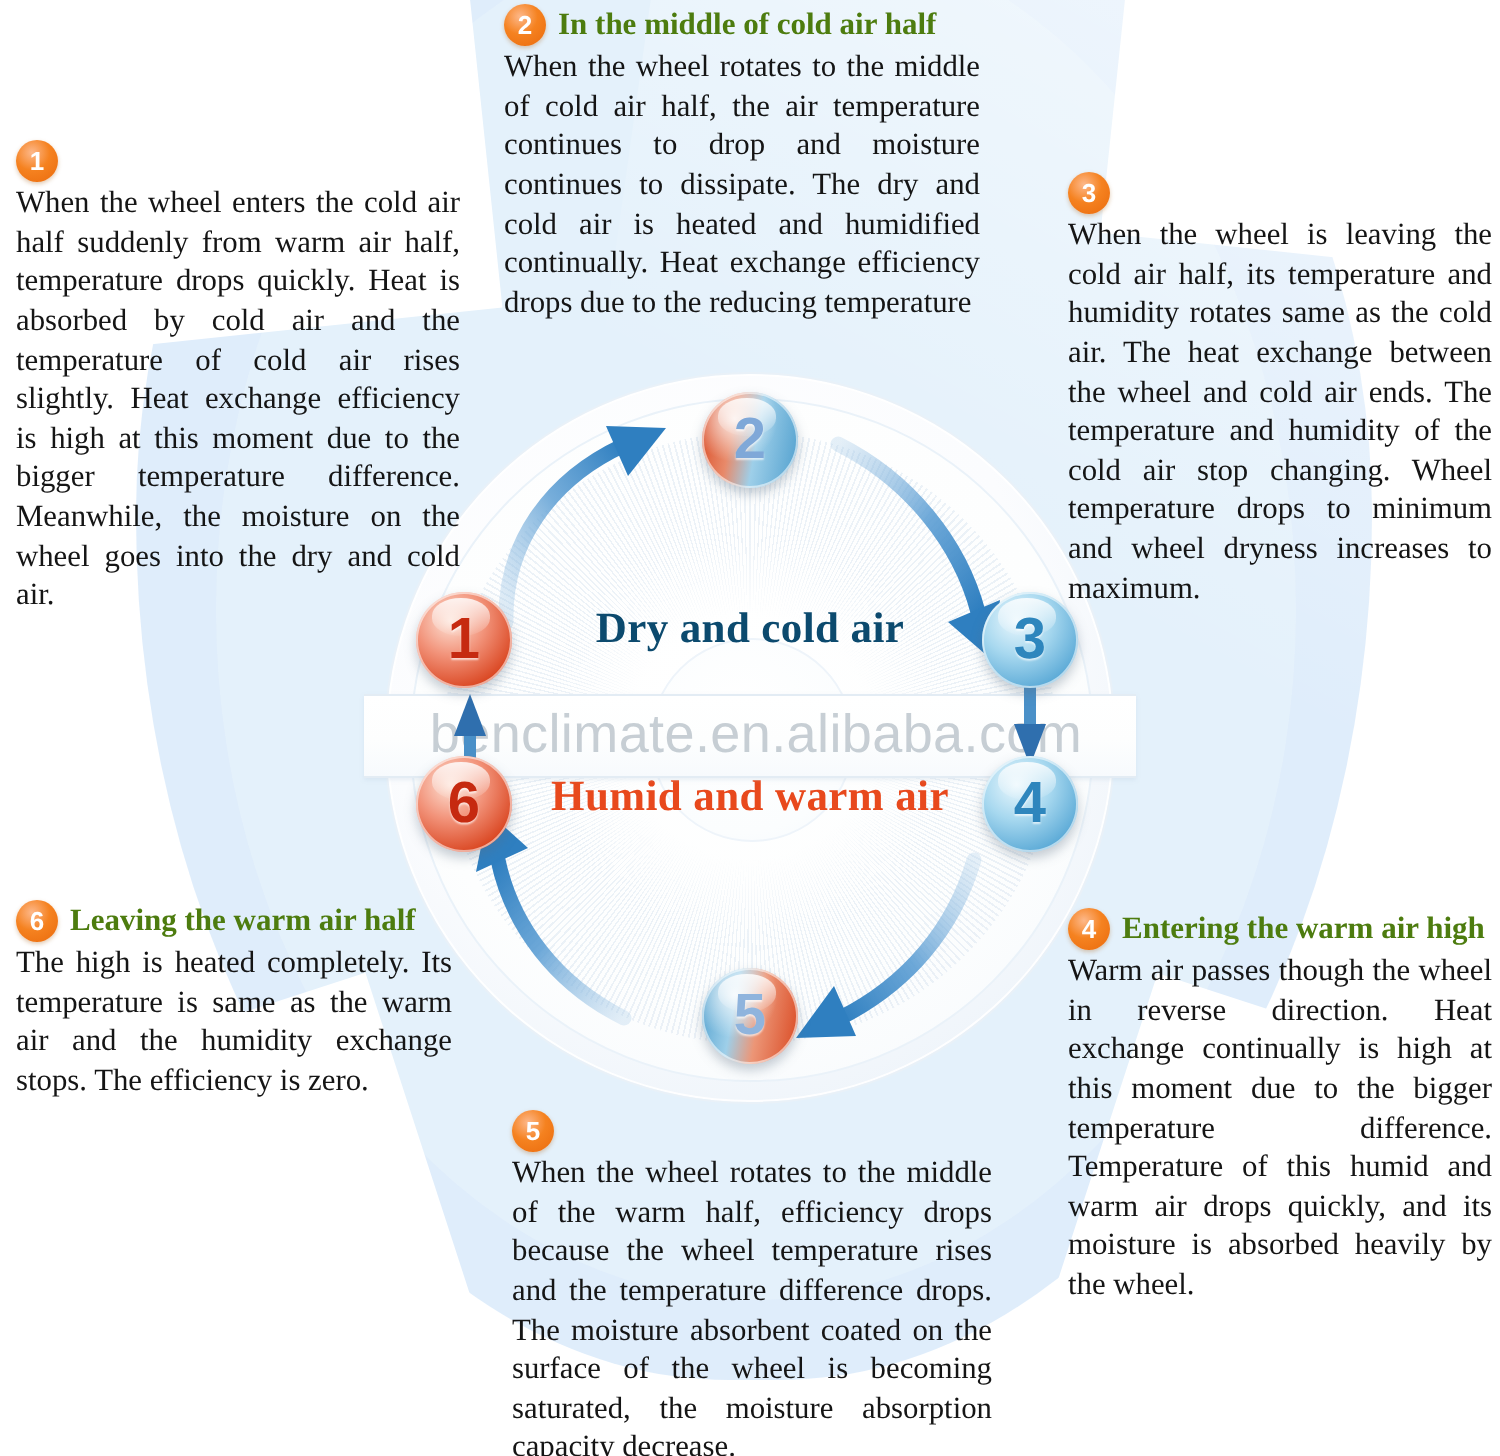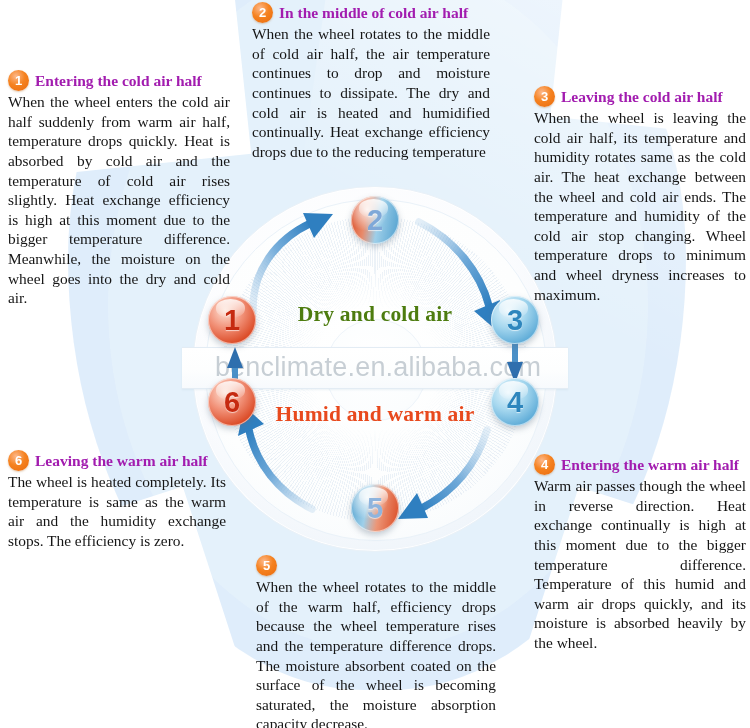--- a/index.html
+++ b/index.html
@@ -130,22 +130,22 @@
 
   
   .wheel-caption {
     position: absolute;
     width: 366px; text-align: center;
     font-family: "Liberation Serif", serif;
     font-weight: bold;
     font-size: 21.5px;
     letter-spacing: .2px;
   }
-  #caption-cold { left: 0; top: 116px; color: #4d7c0f; }
-  #caption-warm { left: 0; top: 216px; color: #e8491d; }
+  #caption-cold { left: 0; top: 116px; color: #0c4a6e; }
+  #caption-warm { left: 0; top: 200px; color: #e8491d; }
 
   
   .sphere {
     position: absolute;
     width: 48px; height: 48px;
     border-radius: 50%;
     display: flex; align-items: center; justify-content: center;
     box-shadow: 0 3px 6px rgba(90,110,130,.35), 0 0 0 1px rgba(255,255,255,.55) inset;
     overflow: hidden;
   }
@@ -200,21 +200,21 @@
     border-radius: 50%;
     background: radial-gradient(circle at 38% 30%, #fdb88a 0%, #f58220 45%, #ea6a0c 100%);
     color: #ffffff;
     font-family: "Liberation Sans", sans-serif;
     font-size: 13px; font-weight: bold;
     display: flex; align-items: center; justify-content: center;
     box-shadow: 0 1px 2px rgba(180,120,60,.4);
     margin-right: 6px;
   }
   .head-title {
-    color: #a21caf;
+    color: #4d7c0f;
     font-family: "Liberation Serif", serif;
     font-weight: bold;
     font-size: 15.5px;
     white-space: nowrap;
   }
   .panel-body {
     color: #151515;
     font-family: "Liberation Serif", serif;
     font-size: 15.4px;
     line-height: 1.275;
@@ -325,57 +325,55 @@
   <div class="sphere sph-split-br" id="sphere-5">
     <span class="num">5</span>
   </div>
   <div class="sphere sph-red" id="sphere-6">
     <span class="num">6</span>
   </div>
 
   <div class="panel" id="panel-1">
     <div class="panel-head">
       <span class="badge">1</span>
-      <span class="head-title">Entering the cold air half</span>
     </div>
     <div class="panel-body">When the wheel enters the cold air half suddenly from warm air half, temperature drops quickly. Heat is absorbed by cold air and the temperature of cold air rises slightly. Heat exchange efficiency is high at this moment due to the bigger temperature difference. Meanwhile, the moisture on the wheel goes into the dry and cold air.</div>
   </div>
 
   <div class="panel" id="panel-2">
     <div class="panel-head">
       <span class="badge">2</span>
       <span class="head-title">In the middle of cold air half</span>
     </div>
     <div class="panel-body">When the wheel rotates to the middle of cold air half, the air temperature continues to drop and moisture continues to dissipate. The dry and cold air is heated and humidified continually. Heat exchange efficiency drops due to the reducing temperature</div>
   </div>
 
   <div class="panel" id="panel-3">
     <div class="panel-head">
       <span class="badge">3</span>
-      <span class="head-title">Leaving the cold air half</span>
     </div>
     <div class="panel-body">When the wheel is leaving the cold air half, its temperature and humidity rotates same as the cold air. The heat exchange between the wheel and cold air ends. The temperature and humidity of the cold air stop changing. Wheel temperature drops to minimum and wheel dryness increases to maximum.</div>
   </div>
 
   <div class="panel" id="panel-4">
     <div class="panel-head">
       <span class="badge">4</span>
-      <span class="head-title">Entering the warm air half</span>
+      <span class="head-title">Entering the warm air high</span>
     </div>
     <div class="panel-body">Warm air passes though the wheel in reverse direction. Heat exchange continually is high at this moment due to the bigger temperature difference. Temperature of this humid and warm air drops quickly, and its moisture is absorbed heavily by the wheel.</div>
   </div>
 
   <div class="panel" id="panel-5">
     <div class="panel-head">
       <span class="badge">5</span>
     </div>
     <div class="panel-body">When the wheel rotates to the middle of the warm half, efficiency drops because the wheel temperature rises and the temperature difference drops. The moisture absorbent coated on the surface of the wheel is becoming saturated, the moisture absorption capacity decrease.</div>
   </div>
 
   <div class="panel" id="panel-6">
     <div class="panel-head">
       <span class="badge">6</span>
       <span class="head-title">Leaving the warm air half</span>
     </div>
-    <div class="panel-body">The wheel is heated completely. Its temperature is same as the warm air and the humidity exchange stops. The efficiency is zero.</div>
+    <div class="panel-body">The high is heated completely. Its temperature is same as the warm air and the humidity exchange stops. The efficiency is zero.</div>
   </div>
 
 </div>
 
 </body></html>

